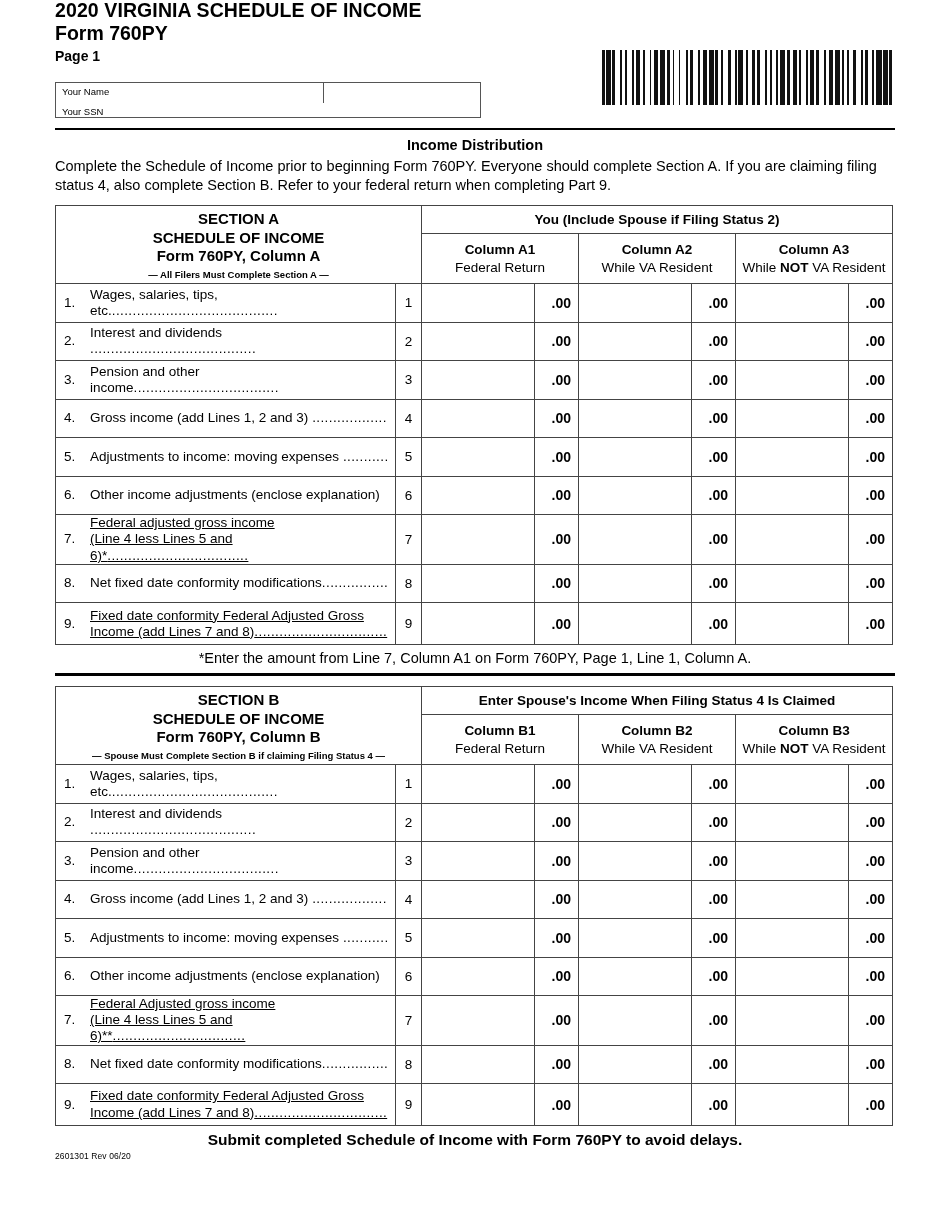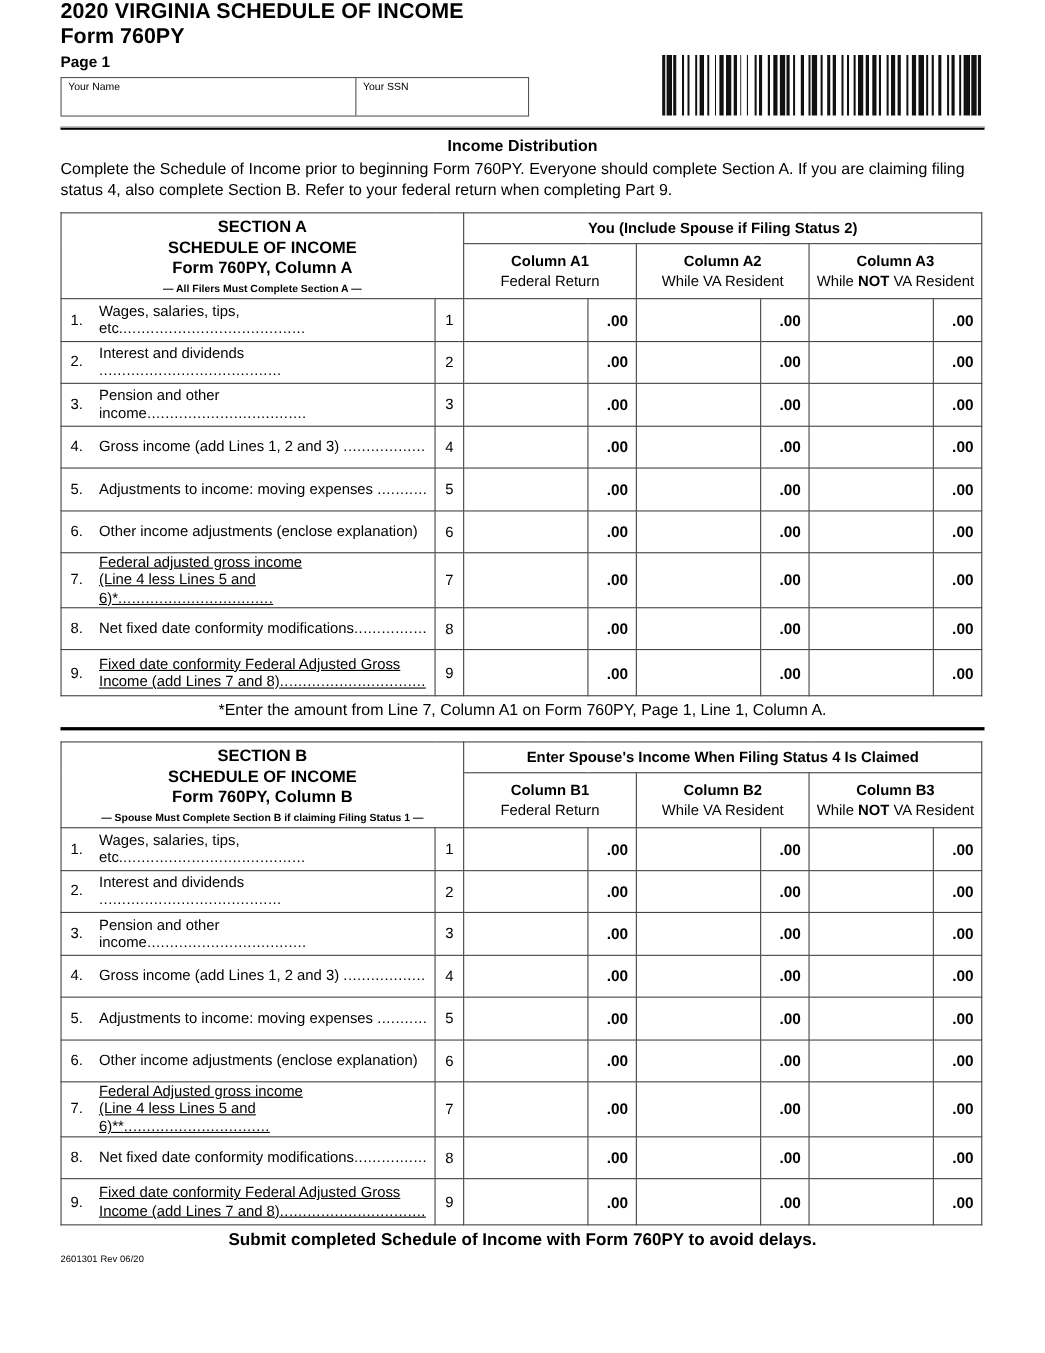--- a/index.html
+++ b/index.html
@@ -18,21 +18,21 @@
   .header { position:relative; height:66px; }
   .title-block { }
   .title-line1 { font-size:19.5px; font-weight:bold; letter-spacing:.1px; line-height:1.12; }
   .title-line2 { font-size:19.5px; font-weight:bold; line-height:1.2; }
   .title-page { font-size:14px; font-weight:bold; line-height:1.45; padding-top:1px; }
 
   .barcode { position:absolute; right:0px; top:50px; width:293px; height:55px; display:flex; align-items:stretch; }
   .barcode i { display:block; height:100%; background:#111; }
 
   
-  .idbox { margin-top:4px; width:426px; height:36px; border:1px solid #555; display:flex; }
+  .idbox { margin-top:16px; width:426px; height:36px; border:1px solid #555; display:flex;flex-direction:column; }
   .idbox > div { position:relative; height:100%; }
   .idbox .c1 { width:268px; border-right:1px solid #555; }
   .idbox .c2 { flex:1; }
   .idbox .lbl { font-size:9.5px; padding:4px 0 0 6px; line-height:1.1; }
 
   .rule-thick { height:3px; background:#000; margin-top:9px; border-top:1px solid #fff; }
   .rule-thick2 { height:3px; background:#000; margin-top:7px; }
 
   
   .part-hd { font-size:14.5px; font-weight:bold; margin-top:10px; letter-spacing:.2px; }
@@ -394,21 +394,21 @@
         <col style="width:44px">
       <col style="width:113px">
         <col style="width:44px">
     </colgroup>
     <thead>
       <tr>
         <td class="sec-head" rowspan="2" colspan="2">
           <div class="sec-name">SECTION B</div>
           <div class="sec-name">SCHEDULE OF INCOME</div>
           <div class="sec-name">Form 760PY, Column B</div>
-          <div class="sec-sub">— Spouse Must Complete Section B if claiming Filing Status 1 —</div>
+          <div class="sec-sub">— Spouse Must Complete Section B if claiming Filing Status 4 —</div>
         </td>
         <td class="grp-head" colspan="6">Enter Spouse's Income When Filing Status 4 Is Claimed</td>
       </tr>
       <tr id="b-colheads">
           <td class="col-head" colspan="2">
             <div class="col-title">Column B1</div>
             <div class="col-desc">Federal Return</div>
           </td>
           <td class="col-head" colspan="2">
             <div class="col-title">Column B2</div>

